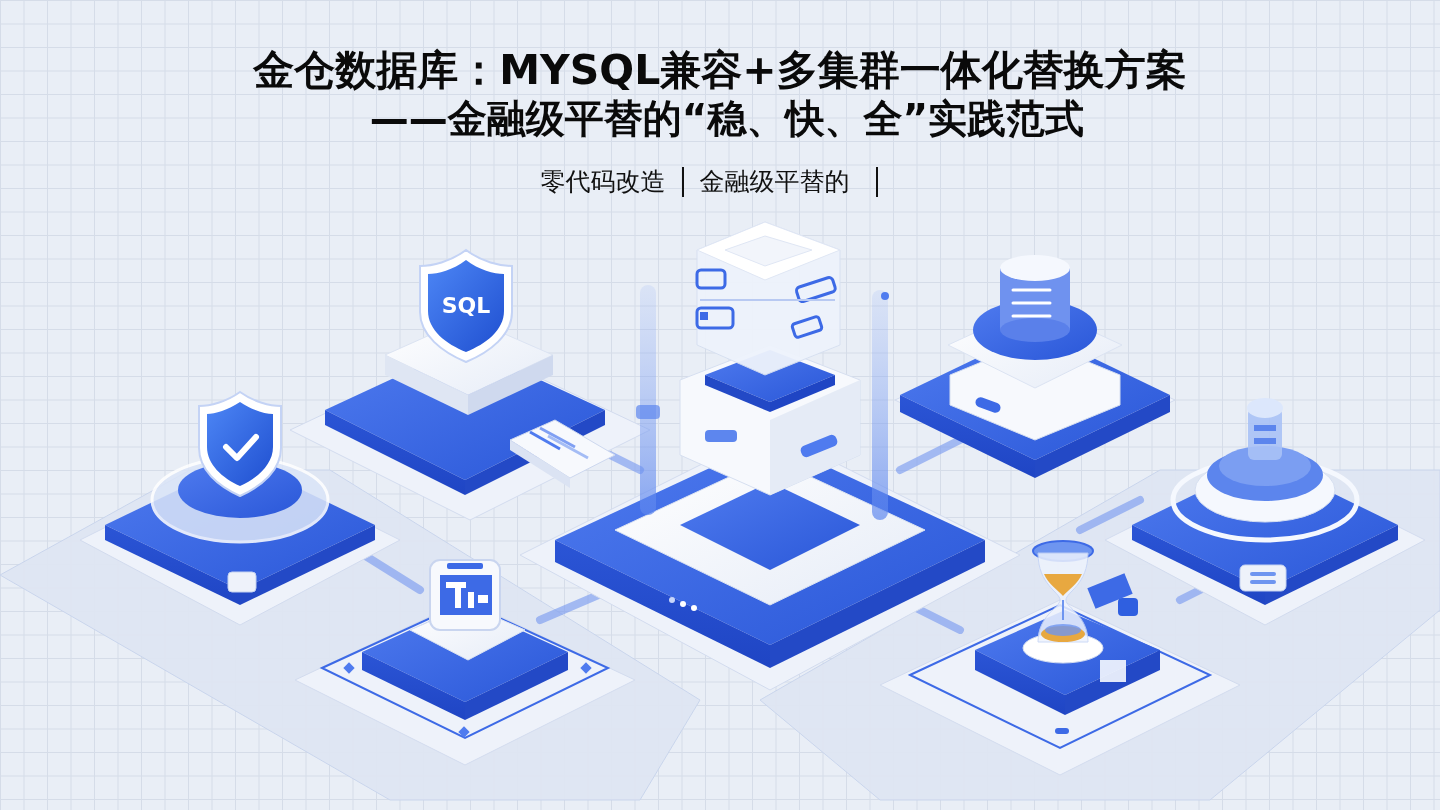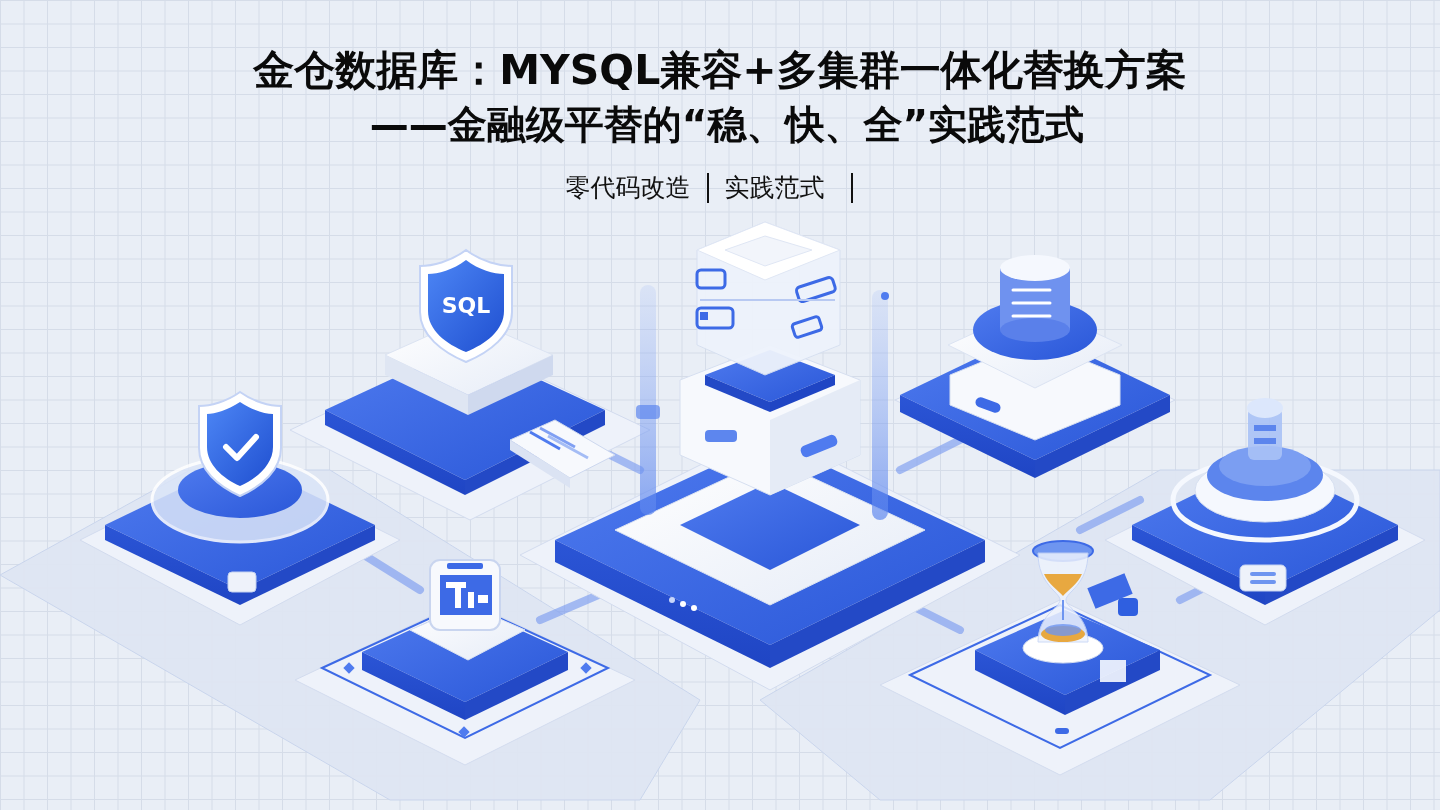--- a/index.html
+++ b/index.html
@@ -15,40 +15,40 @@
   .title-block {
     position: absolute; left: 0; top: 40px; width: 1440px; text-align: center;
     z-index: 5;
   }
   .title-line {
     font-family: "DejaVu Sans", "Liberation Sans", sans-serif;
     font-weight: 700; color: #0a0a0a; letter-spacing: 0px;
     line-height: 1;
   }
   .title-line.l1 { font-size: 41px; margin-top: 10px; }
-  .title-line.l2 { font-size: 39px; margin-top: 14px; padding-left: 14px; }
+  .title-line.l2 { font-size: 39px; margin-top: 8px; padding-left: 14px; }
   .tagline {
     margin-top: 27px; font-size: 25px; color: #111;
     font-family: Liberation Mono, monospace;
     display: flex; justify-content: center; align-items: center; gap: 0;
   }
   .tagline .sep { display: inline-block; width: 2px; height: 30px; background: #111; margin: 0 16px; }
   .tagline .sep.wide { margin: 0 22px 0 26px; }
   .illustration { position: absolute; left: 0; top: 0; width: 1440px; height: 810px; z-index: 2; }
 </style>
 </head>
 <body>
 
 <div class="title-block">
   <div class="title-line l1">金仓数据库：MYSQL兼容+多集群一体化替换方案</div>
   <div class="title-line l2">——金融级平替的“稳、快、全”实践范式</div>
   <div class="tagline">
     <span>零代码改造</span>
     <span class="sep"></span>
-    <span>实践范式</span>
+    <span>金融级平替的</span>
     <span class="sep wide"></span>
   </div>
 </div>
 
 <svg class="illustration" viewBox="0 0 1440 810" xmlns="http://www.w3.org/2000/svg">
   <defs>
     <linearGradient id="blueTop" x1="0" y1="0" x2="1" y2="1">
       <stop offset="0" stop-color="#4f7bef"></stop>
       <stop offset="1" stop-color="#2a57d8"></stop>
     </linearGradient>

